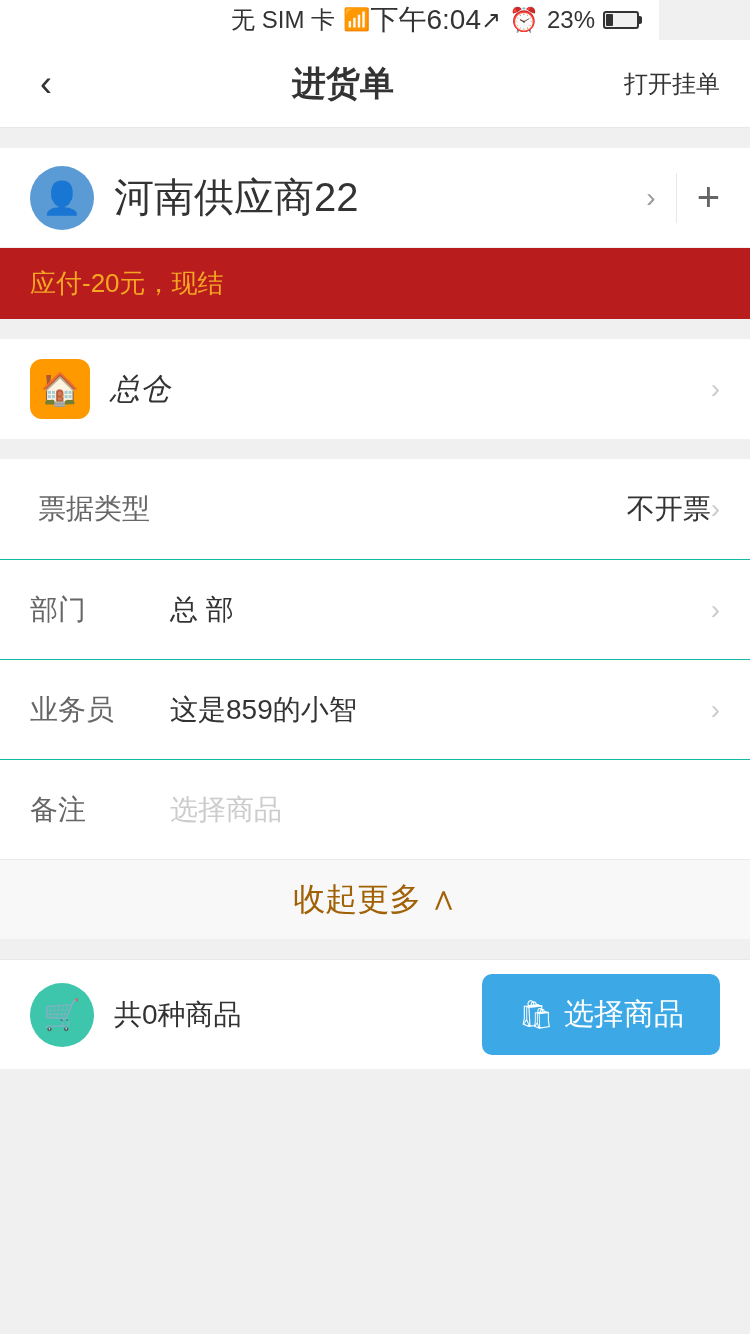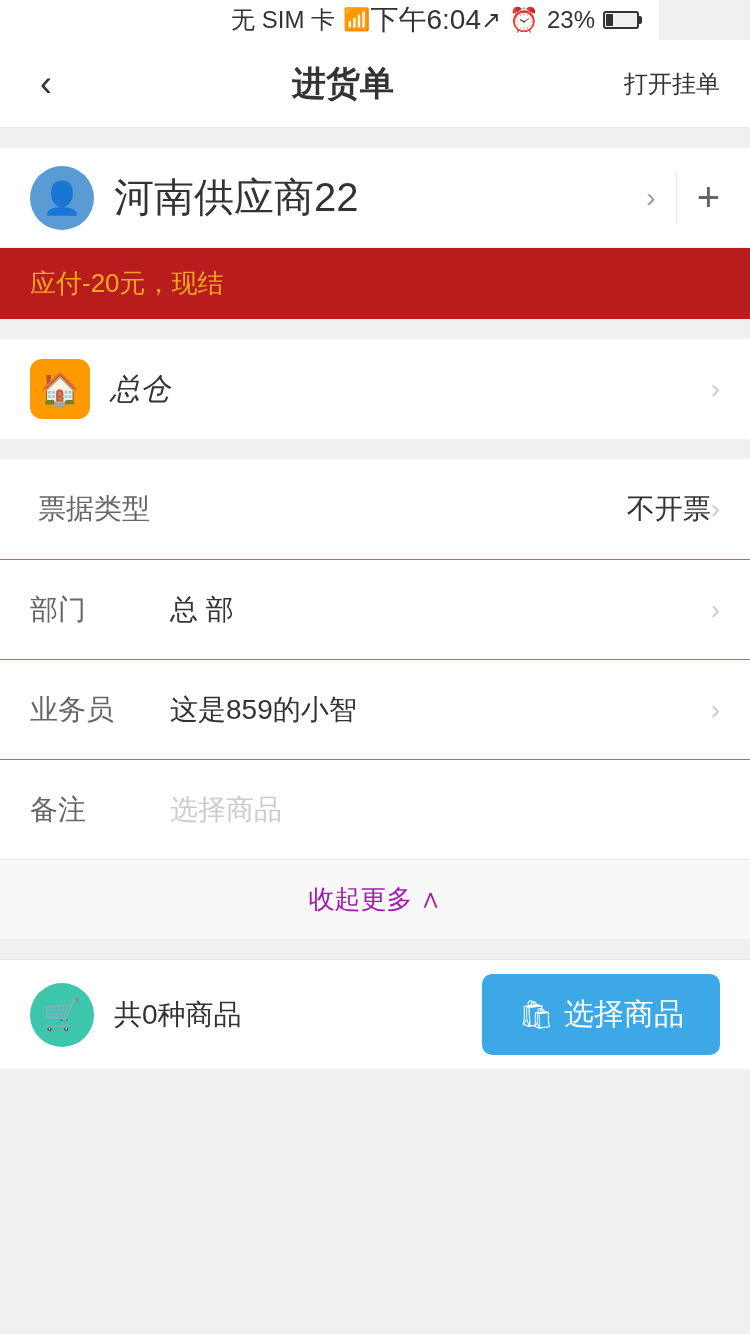--- a/index.html
+++ b/index.html
@@ -224,22 +224,22 @@
     
     .collapse-row {
       background: #f8f8f8;
       display: flex;
       align-items: center;
       justify-content: center;
       height: 80px;
       border-top: 1px solid #ebebeb;
     }
     .collapse-text {
-      font-size: 26px;
-      color: #a21caf;
+      font-size: 32px;
+      color: #a16207;
     }
 
     
     .product-bar {
       background: #fff;
       border-top: 1px solid #e8e8e8;
       display: flex;
       align-items: center;
       padding: 0 30px;
       height: 110px;

